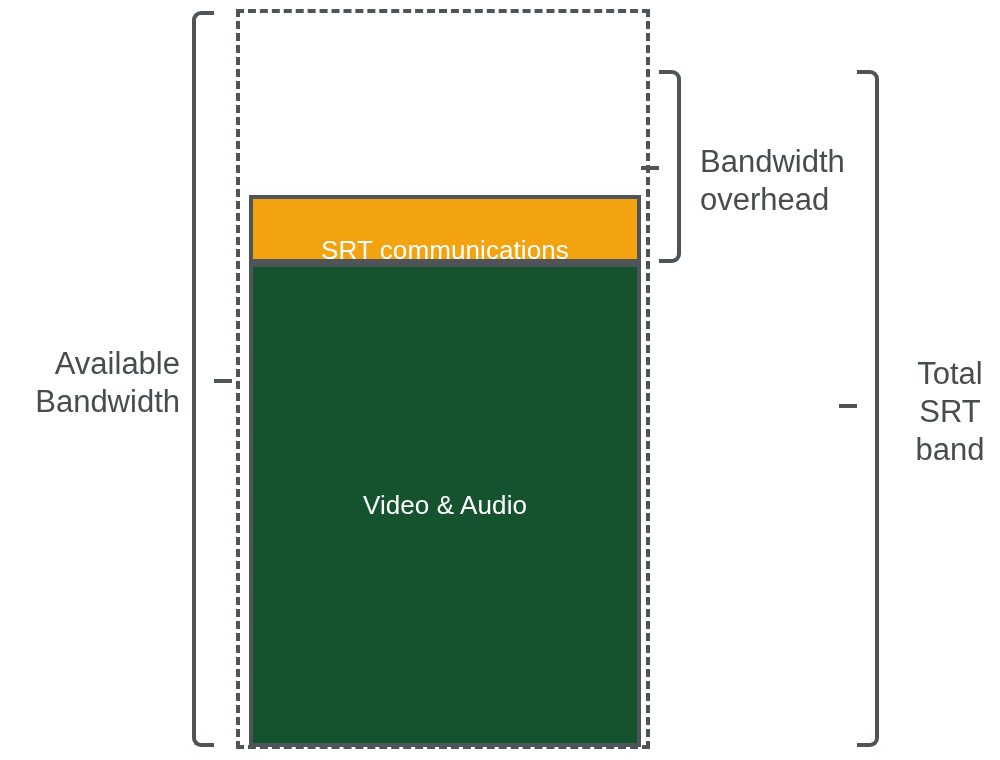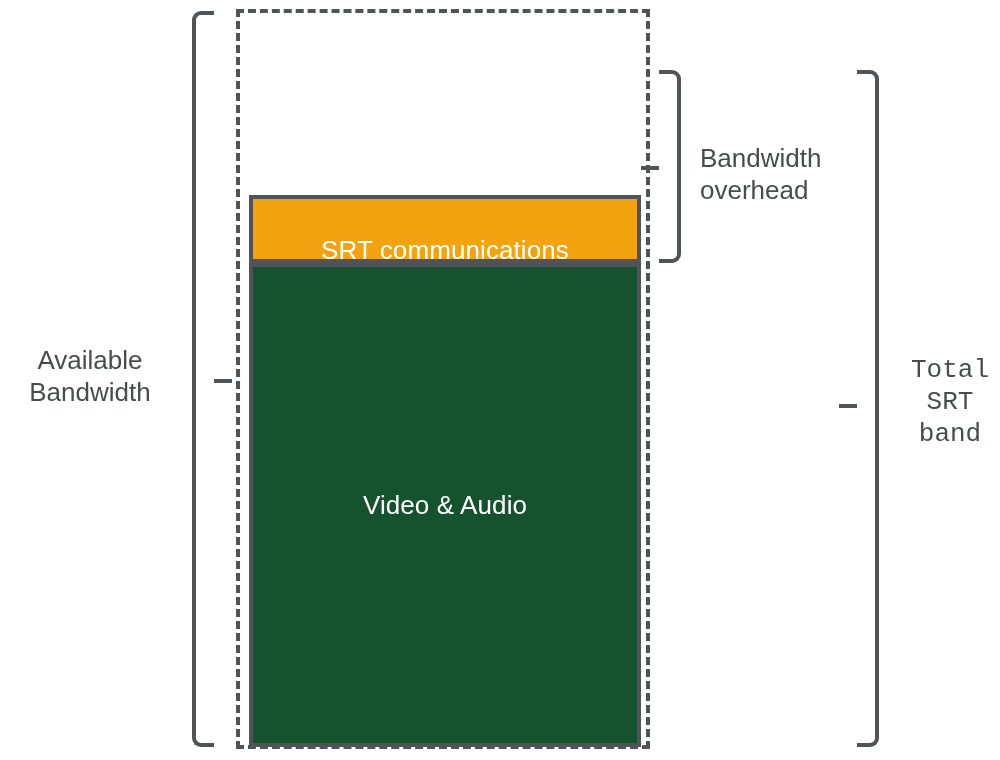--- a/index.html
+++ b/index.html
@@ -127,43 +127,42 @@
   #bracket-total .bracket-tick {
     left: -18px;
     top: 330px;
     width: 18px;
   }
 
   
   .annotation {
     position: absolute;
     color: #474d4f;
-    font-size: 26px;
+    font-size: 31px;
     line-height: 1.23;
     white-space: pre-line;
   }
 
   #label-available-bandwidth {
     left: 0px;
     top: 345px;
     width: 180px;
-    text-align: center;
+    text-align: right;
   }
   #label-bandwidth-overhead {
     left: 700px;
     top: 143px;
     width: 180px;
     text-align: left;
   }
   #label-total-srt-band {
     left: 900px;
     top: 355px;
     width: 100px;
     text-align: center;
-    font-family: Liberation Mono, monospace;
   }
 </style>
 </head>
 <body>
 
 <div id="canvas">
 
   <div class="dashed-region"></div>
 
 

